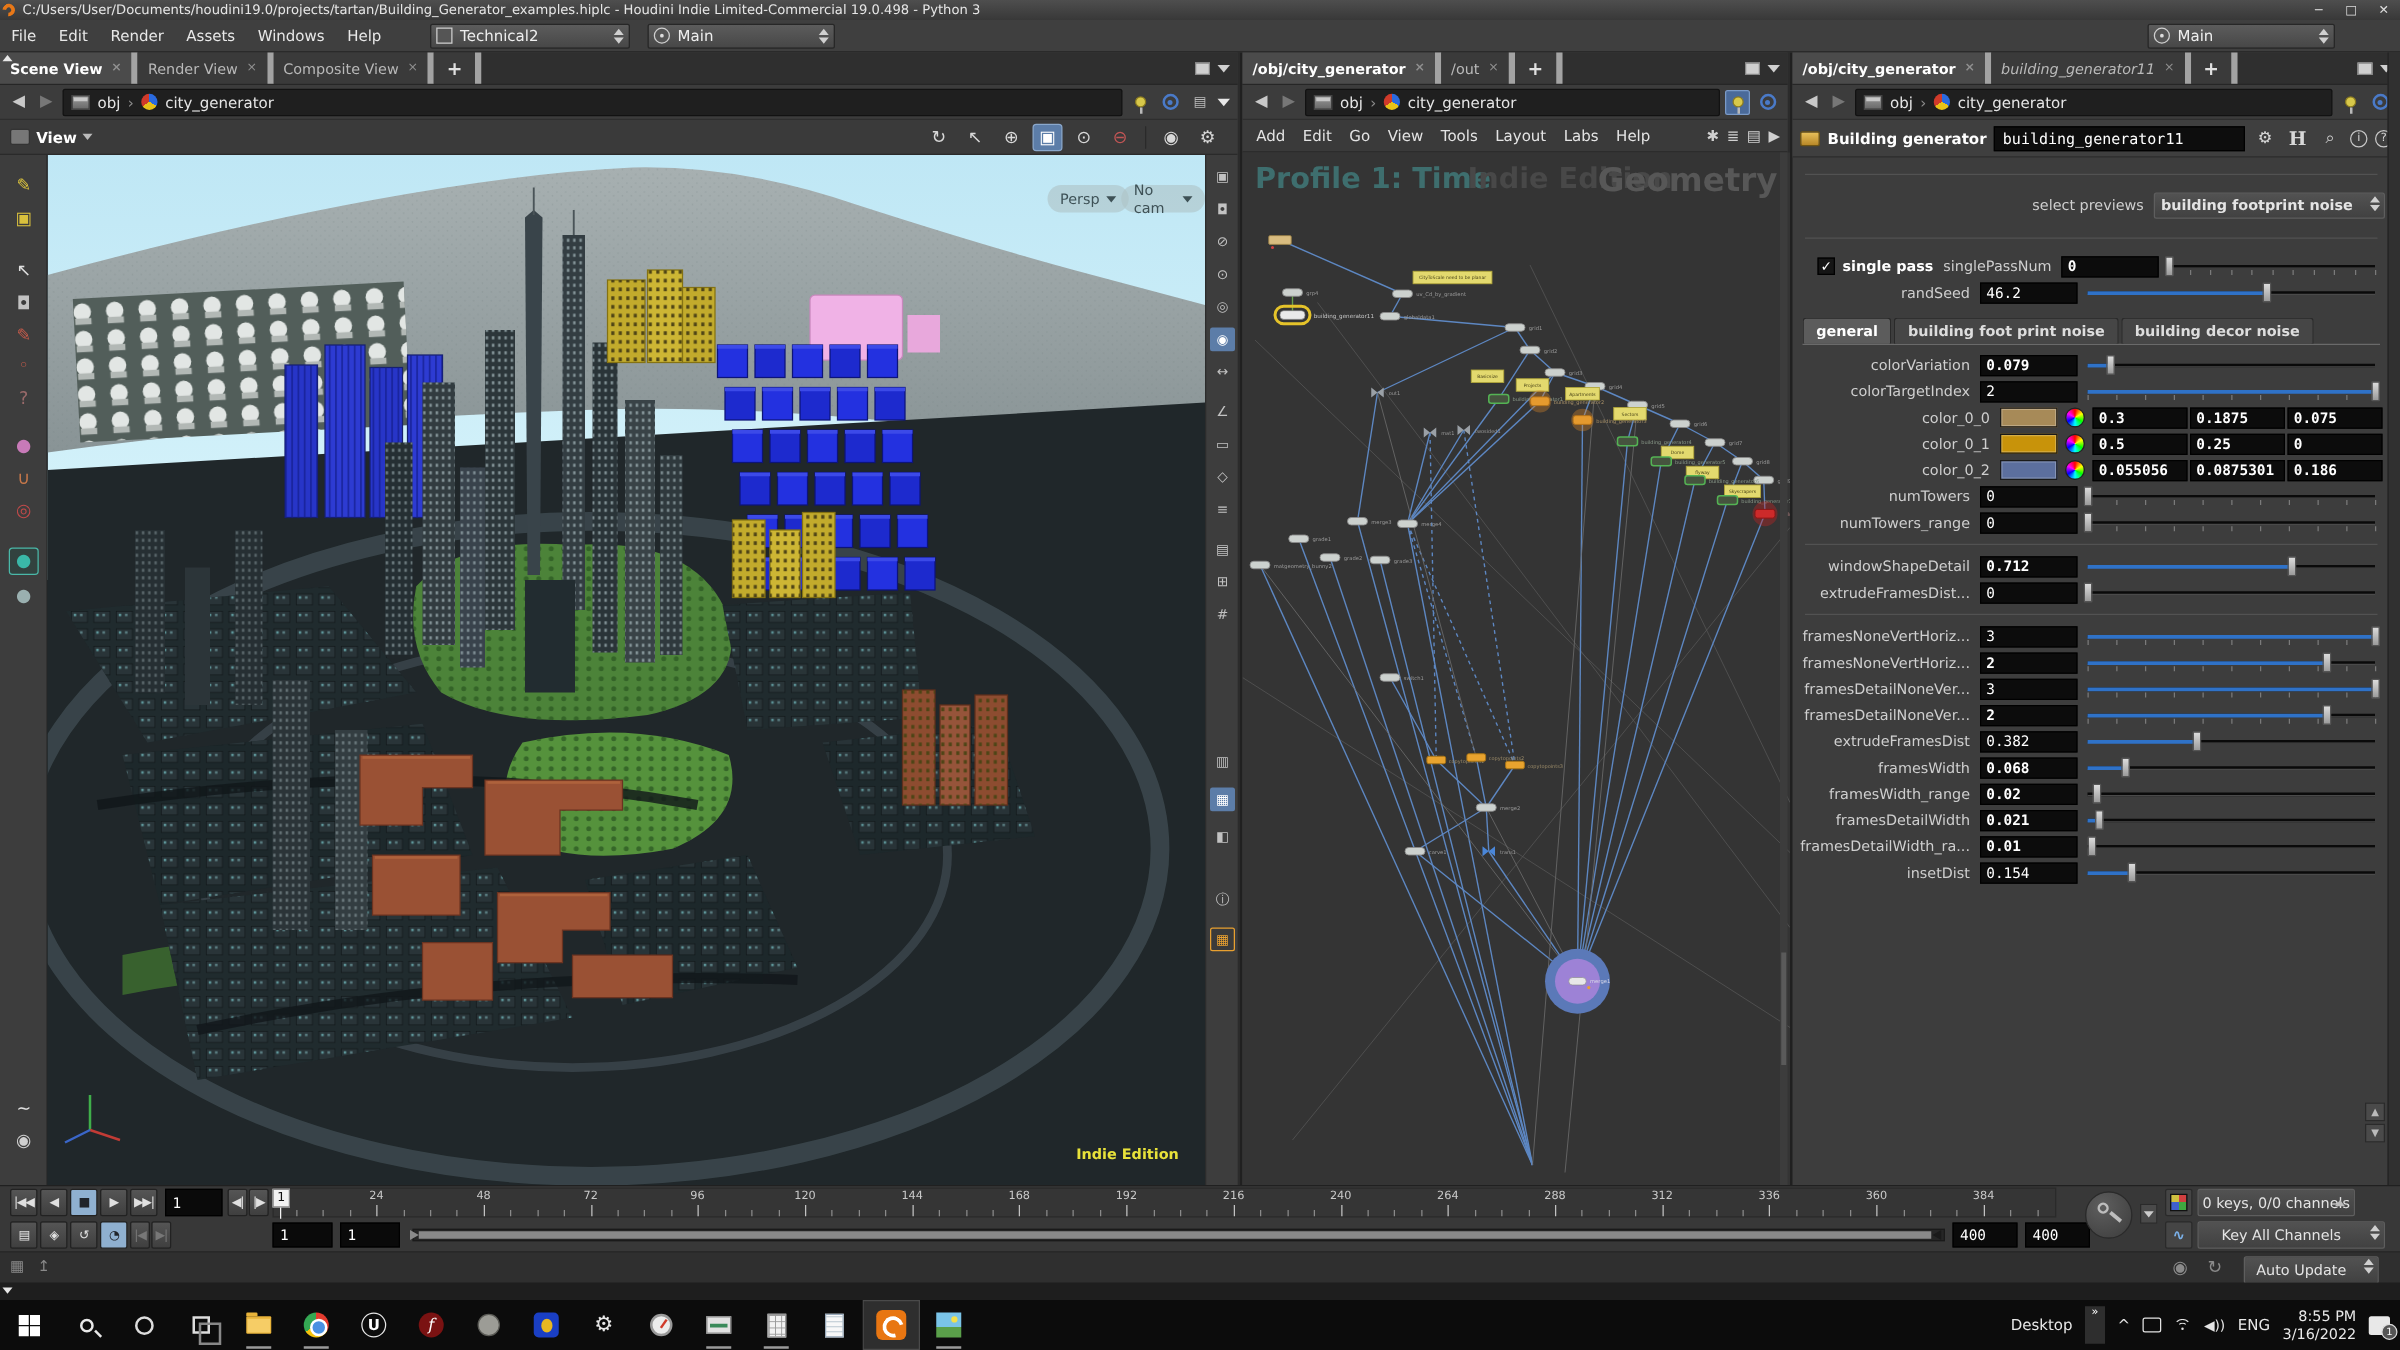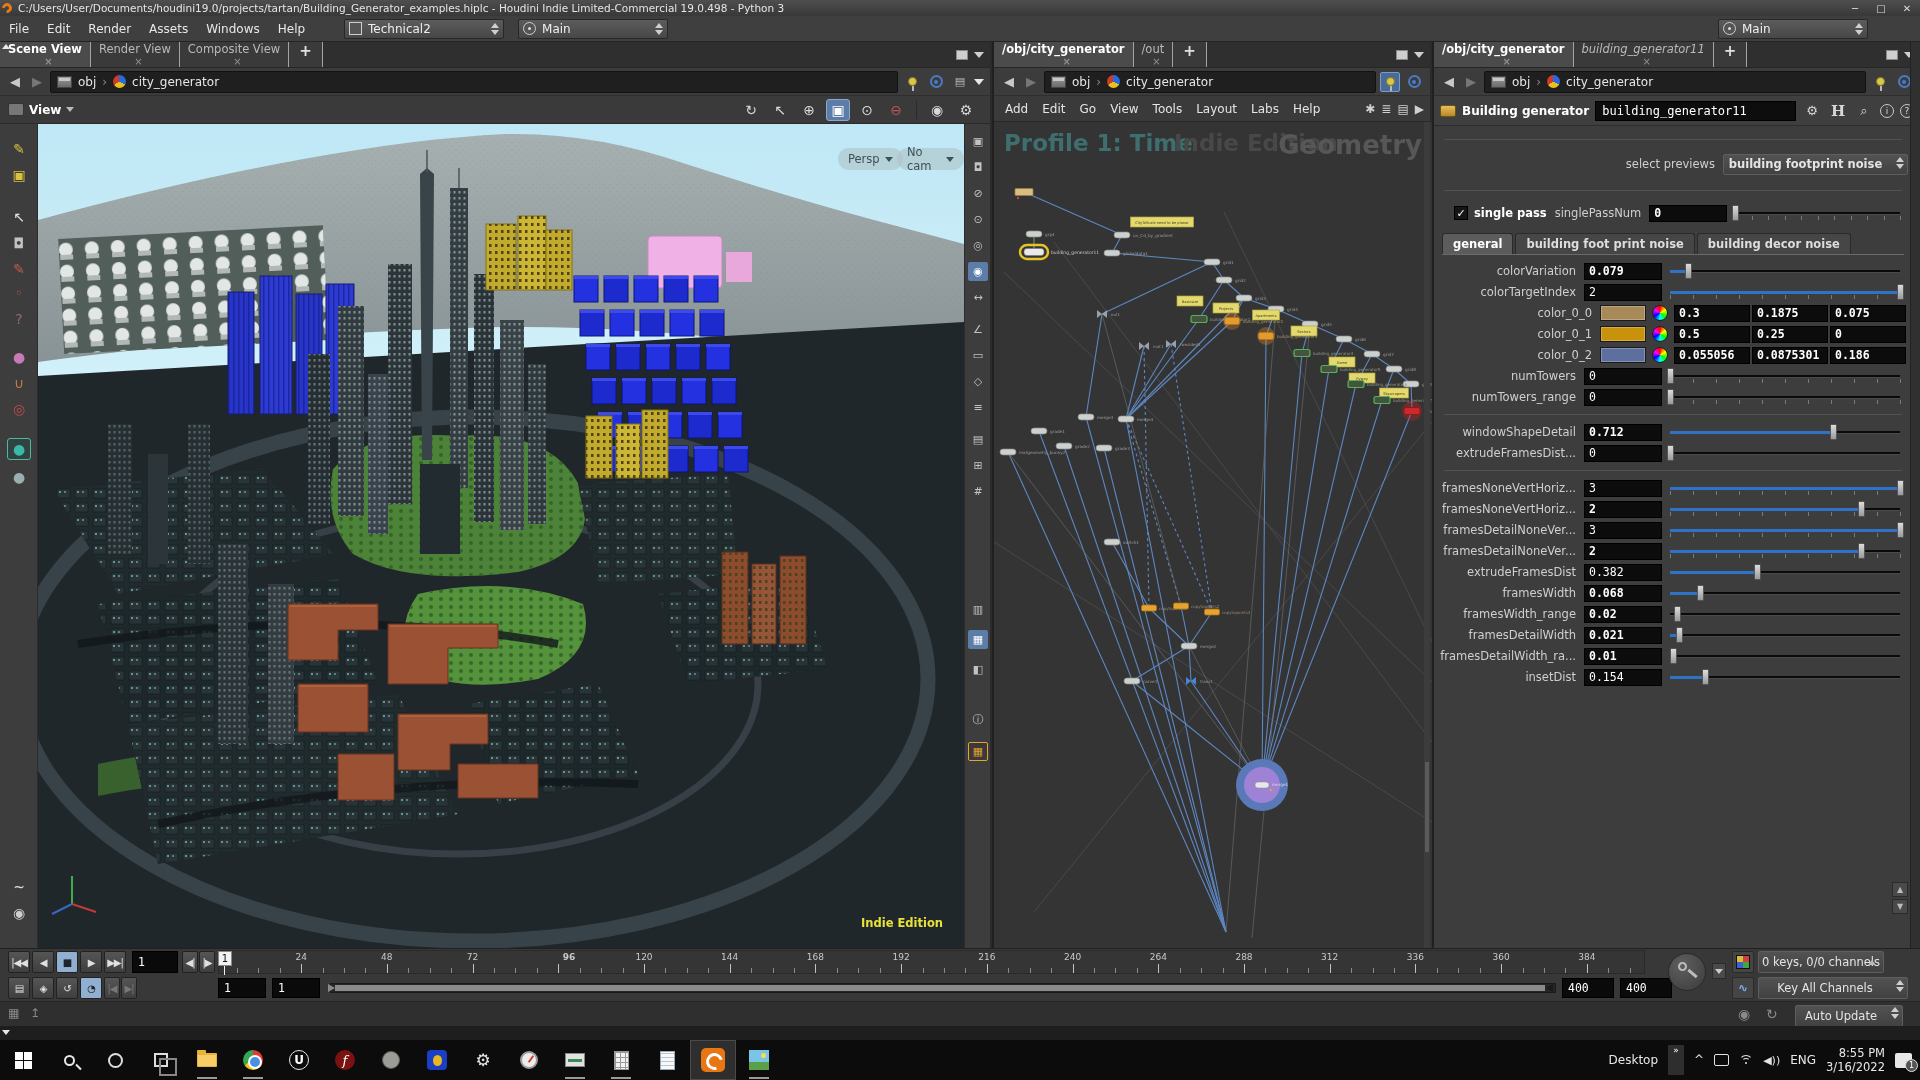--- a/index.html
+++ b/index.html
@@ -21,21 +21,21 @@
 .combo .cicon{width:13px;height:13px;margin-right:6px;border:1px solid #cfcfcf;background:#555;position:relative;}
 .combo .cicon.radial{border-radius:50%;}
 .combo .cicon.radial::after{content:"";position:absolute;left:4px;top:4px;width:3px;height:3px;background:#ddd;border-radius:50%;}
 .spin{margin-left:auto;display:flex;flex-direction:column;justify-content:center;padding-left:8px;}
 .spin i{width:0;height:0;border-left:4px solid transparent;border-right:4px solid transparent;display:block;}
 .spin i.up{border-bottom:5px solid #cfcfcf;margin-bottom:2px;}
 .spin i.dn{border-top:5px solid #cfcfcf;}
 
 .pane{position:absolute;top:42px;height:906px;background:#3c3c3c;}
 .tabbar{height:26px;background:#2f2f2f;display:flex;align-items:stretch;font-size:11.5px;border-bottom:1px solid #262626;}
-.tab{display:flex;align-items:center;padding:0 8px;background:#3a3a3a;color:#b9b9b9;border-right:1px solid #a3a3a3;flex-direction:column;}
+.tab{display:flex;align-items:center;padding:0 8px;background:#3a3a3a;color:#b9b9b9;border-right:5px solid #a3a3a3;}
 .tab.active{background:#4b4b4b;color:#fff;font-weight:bold;}
 .tab .x{margin-left:7px;color:#909090;font-size:10px;}
 .tab.plus{font-size:15px;color:#e0e0e0;font-weight:bold;padding:0 10px;}
 .tabcorner{margin-left:auto;display:flex;align-items:center;padding-right:6px;gap:6px;}
 .tabcorner .sq{width:12px;height:10px;background:#cfcfcf;border:1px solid #888;}
 .tabcorner .car{width:0;height:0;border-left:5px solid transparent;border-right:5px solid transparent;border-top:6px solid #cfcfcf;}
 .crumbrow{height:28px;background:#3c3c3c;display:flex;align-items:center;padding:0 6px;gap:4px;border-bottom:1px solid #2e2e2e;}
 .navarrow{font-size:13px;color:#c9c9c9;width:18px;text-align:center;}
 .navarrow.dim{color:#777;}
 .pathbox{flex:1;height:22px;background:#1f1f1f;border:1px solid #121212;border-radius:2px;display:flex;align-items:center;
@@ -991,20 +991,29 @@
           <div class="ptick" style="left: 40%;"></div>
           <div class="ptick" style="left: 50%;"></div>
           <div class="ptick" style="left: 60%;"></div>
           <div class="ptick" style="left: 70%;"></div>
           <div class="ptick" style="left: 80%;"></div>
           <div class="ptick" style="left: 90%;"></div>
           <div class="ptick" style="left: 100%;"></div>
           <div class="phandle" style="left: calc(0% - 3px);"></div>
         </div>
     </div>
+    <div class="prow">
+      <div class="plabel">randSeed</div>
+      <div class="pfield">46.2</div>
+      <div class="pslider" id="rsslider">
+          <div class="ptrack"></div>
+          <div class="pfill" style="width: 62%;"></div>
+          <div class="phandle" style="left: calc(62% - 3px);"></div>
+        </div>
+    </div>
     <div class="ftabs" id="ftabs">
         <div class="ftab active">general</div>
         <div class="ftab">building foot print noise</div>
         <div class="ftab">building decor noise</div>
       </div>
     <div id="paramrows">
         <div class="prow">
           <div class="plabel">colorVariation</div>
           <div class="pfield b">0.079</div>
           <div class="pslider">
@@ -1318,21 +1327,21 @@
         <div class="rmin" style="left: 1346.43px;"></div>
         <div class="rmin" style="left: 1389.29px;"></div>
         <div class="rmin" style="left: 1410.71px;"></div>
         <div class="rmaj" style="left: 82.1429px;"></div>
         <div class="rlab" style="left: 82.1429px;">24</div>
         <div class="rmaj" style="left: 167.857px;"></div>
         <div class="rlab" style="left: 167.857px;">48</div>
         <div class="rmaj" style="left: 253.571px;"></div>
         <div class="rlab" style="left: 253.571px;">72</div>
         <div class="rmaj" style="left: 339.286px;"></div>
-        <div class="rlab" style="left: 350px; font-weight: bold;">96</div>
+        <div class="rlab" style="left: 339px;">96</div>
         <div class="rmaj" style="left: 425px;"></div>
         <div class="rlab" style="left: 425px;">120</div>
         <div class="rmaj" style="left: 510.714px;"></div>
         <div class="rlab" style="left: 510.714px;">144</div>
         <div class="rmaj" style="left: 596.429px;"></div>
         <div class="rlab" style="left: 596.429px;">168</div>
         <div class="rmaj" style="left: 682.143px;"></div>
         <div class="rlab" style="left: 682.143px;">192</div>
         <div class="rmaj" style="left: 767.857px;"></div>
         <div class="rlab" style="left: 767.857px;">216</div>

